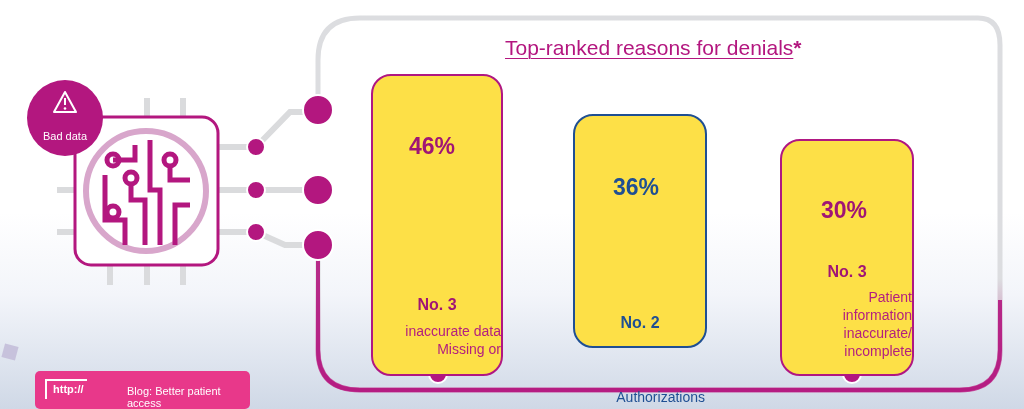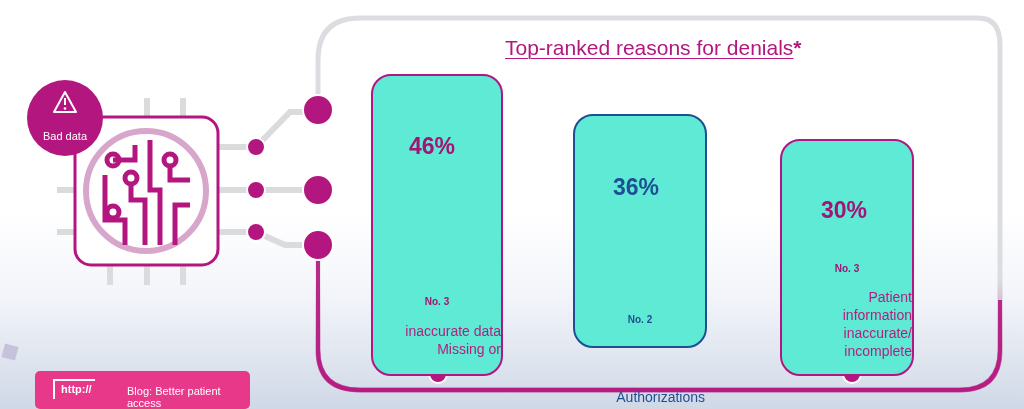--- a/index.html
+++ b/index.html
@@ -4,33 +4,33 @@
 <style>
   html,body{margin:0;padding:0;}
   body{width:1024px;height:409px;overflow:hidden;position:relative;
     font-family:"Liberation Sans",sans-serif;
     background:linear-gradient(180deg,#ffffff 0%,#ffffff 52%,#f3f5fa 72%,#dfe5ef 88%,#cfd8e6 100%);}
   .abs{position:absolute;}
   svg.canvas{position:absolute;left:0;top:0;}
   .title{position:absolute;left:505px;top:36px;font-size:21px;color:#b3167f;}
   .title .u{text-decoration:underline;text-decoration-thickness:1px;text-underline-offset:3px;}
   .title .star{font-weight:bold;}
-  .card{position:absolute;background:#5eead4;border:2px solid #b01782;border-radius:20px;box-sizing:border-box;padding-left:35px;}
+  .card{position:absolute;background:#fde047;border:2px solid #b01782;border-radius:20px;box-sizing:border-box;padding-left:35px;}
   .card.blue{border-color:#1f4f93;}
   .pct{position:absolute;font-weight:bold;font-size:23px;color:#a01575;text-align:center;}
   .pct.blue{color:#1f4f93;}
-  .rank{position:absolute;left:0;right:0;text-align:center;font-weight:bold;font-size:10px;color:#a01575;}
+  .rank{position:absolute;left:0;right:0;text-align:center;font-weight:bold;font-size:16px;color:#a01575;}
   .rank.blue{color:#1f4f93;}
   .desc{position:absolute;left:0;right:0;text-align:right;font-size:14px;line-height:18px;color:#b3207f;}
   .desc.blue{color:#1f4f93;margin-top:48px;}
   .badge{position:absolute;left:27px;top:80px;width:76px;height:76px;border-radius:50%;background:#b3177f;color:#fff;text-align:center;}
   .badge .lbl{position:absolute;left:0;right:0;top:50px;font-size:11px;font-weight:normal;}
   .blog{position:absolute;left:35px;top:371px;width:215px;height:38px;background:#e8388a;border-radius:5px;color:#fff;}
   .blog .txt{position:absolute;left:60px;top:14px;font-size:11px;font-weight:normal;margin-left:32px;}
-  .blog .http{position:absolute;left:18px;top:8px;width:40px;height:18px;border-left:2px solid #fff;border-top:2px solid #fff;font-size:11px;font-weight:bold;}
+  .blog .http{position:absolute;left:10px;top:8px;width:40px;height:18px;border-left:2px solid #fff;border-top:2px solid #fff;font-size:11px;font-weight:bold;}
   .blog .http span{position:absolute;left:6px;top:2px;}
 </style>
 </head>
 <body>
 
 <svg class="canvas" width="1024" height="409" viewBox="0 0 1024 409">
   <defs>
     <linearGradient id="frameGrad" x1="0" y1="0" x2="0" y2="1">
       <stop offset="0" stop-color="#dcdde0"></stop>
       <stop offset="0.7" stop-color="#dcdde0"></stop>

